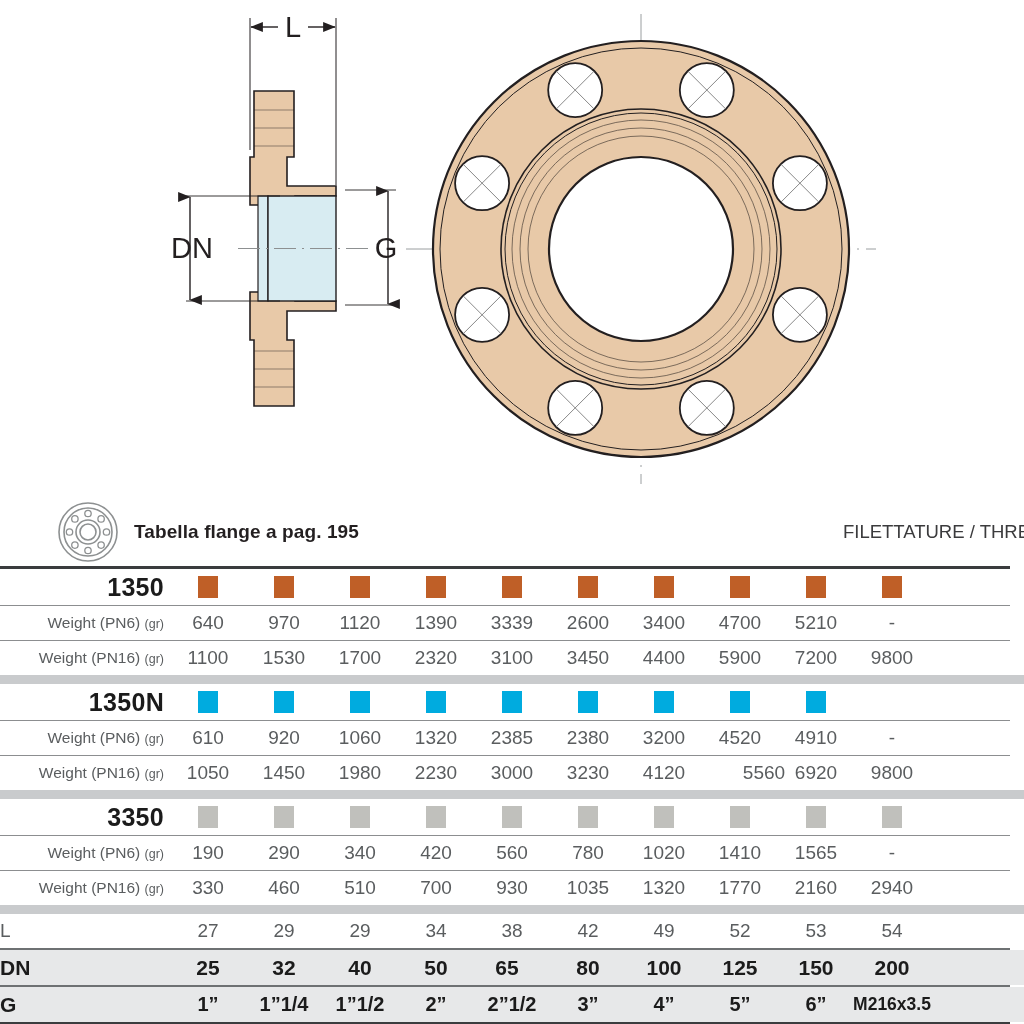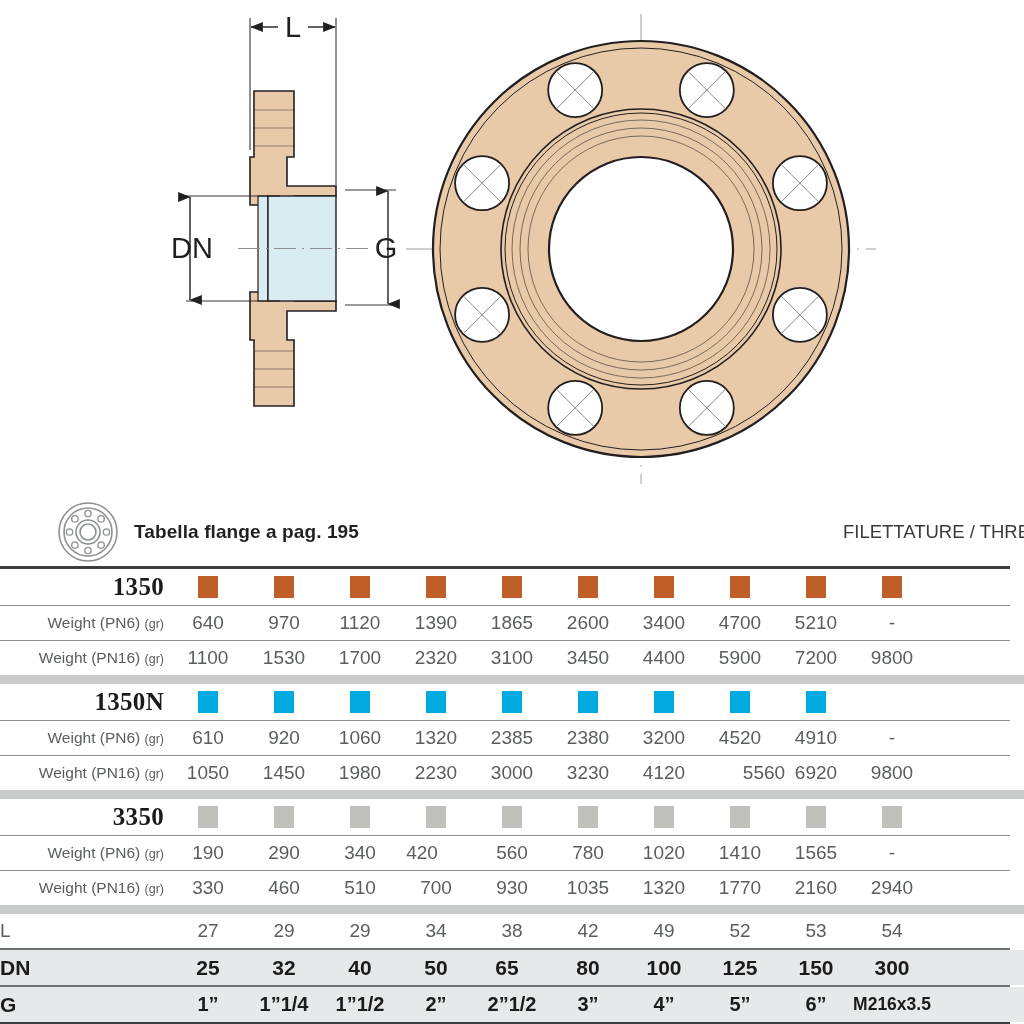--- a/index.html
+++ b/index.html
@@ -33,21 +33,21 @@
 
   
   .table{position:absolute;left:0;top:566px;width:1024px;}
   .row{position:relative;width:1024px;display:flex;align-items:center;}
 
   .sep-band{height:9px;background:#c9cbcd;width:1024px;}
   .rule-thin{height:1px;background:#8c8e90;width:1010px;}
   .rule-med{height:2px;background:#6e7173;width:1010px;}
   .rule-dark{height:3px;background:#3a3c3e;width:1010px;}
 
-  .r-title{height:36px;font-family:Liberation Serif, serif;}
+  .r-title{height:36px;}
   .r-data{height:34px;}
   .r-L{height:34px;}
   .r-dn{height:35px;background:#e7e8e9;}
   .r-g{height:35px;background:#e7e8e9;}
 
   .lbl{
     position:absolute;left:0;top:0;width:170px;height:100%;
     display:flex;align-items:center;justify-content:flex-end;
     padding-right:6px;box-sizing:border-box;
   }
@@ -273,21 +273,21 @@
 
     <div class="row r-data">
       <div class="lbl">
           <span class="lbl-weight"><span>Weight (PN6)</span> <span class="u">(gr)</span></span>
         </div>
       <div class="cells">
         <div class="cell val" style="left:0px">640</div>
         <div class="cell val" style="left:76px">970</div>
         <div class="cell val" style="left:152px">1120</div>
         <div class="cell val" style="left:228px">1390</div>
-        <div class="cell val" style="left:304px">1865</div>
+        <div class="cell val" style="left:304px">3339</div>
         <div class="cell val" style="left:380px">2600</div>
         <div class="cell val" style="left:456px">3400</div>
         <div class="cell val" style="left:532px">4700</div>
         <div class="cell val" style="left:608px">5210</div>
         <div class="cell val" style="left:684px">-</div>
       </div>
     </div>
     <div class="rule-thin"></div>
 
     <div class="row r-data">
@@ -423,21 +423,21 @@
     <div class="rule-thin"></div>
 
     <div class="row r-data">
       <div class="lbl">
           <span class="lbl-weight"><span>Weight (PN6)</span> <span class="u">(gr)</span></span>
         </div>
       <div class="cells">
         <div class="cell val" style="left:0px">190</div>
         <div class="cell val" style="left:76px">290</div>
         <div class="cell val" style="left:152px">340</div>
-        <div class="cell val" style="left:214px">420</div>
+        <div class="cell val" style="left:228px">420</div>
         <div class="cell val" style="left:304px">560</div>
         <div class="cell val" style="left:380px">780</div>
         <div class="cell val" style="left:456px">1020</div>
         <div class="cell val" style="left:532px">1410</div>
         <div class="cell val" style="left:608px">1565</div>
         <div class="cell val" style="left:684px">-</div>
       </div>
     </div>
     <div class="rule-thin"></div>
 
@@ -486,21 +486,21 @@
       <div class="cells">
         <div class="cell valdn" style="left:0px">25</div>
         <div class="cell valdn" style="left:76px">32</div>
         <div class="cell valdn" style="left:152px">40</div>
         <div class="cell valdn" style="left:228px">50</div>
         <div class="cell valdn" style="left:299px">65</div>
         <div class="cell valdn" style="left:380px">80</div>
         <div class="cell valdn" style="left:456px">100</div>
         <div class="cell valdn" style="left:532px">125</div>
         <div class="cell valdn" style="left:608px">150</div>
-        <div class="cell valdn" style="left:684px">300</div>
+        <div class="cell valdn" style="left:684px">200</div>
       </div>
     </div>
     <div class="rule-med"></div>
 
     <div class="row r-g">
       <div class="lbl">
           <span class="lbl-dn">G</span>
         </div>
       <div class="cells">
         <div class="cell valg" style="left:0px">1”</div>

